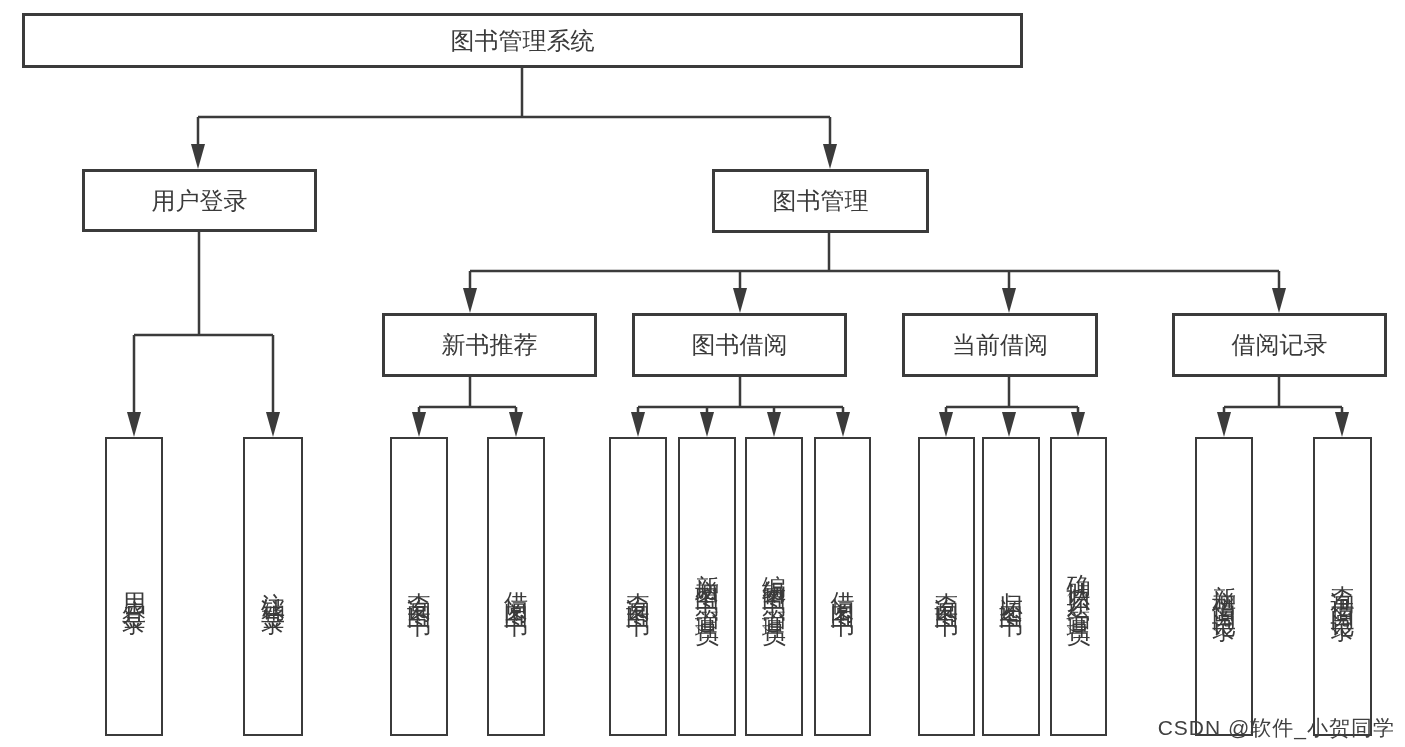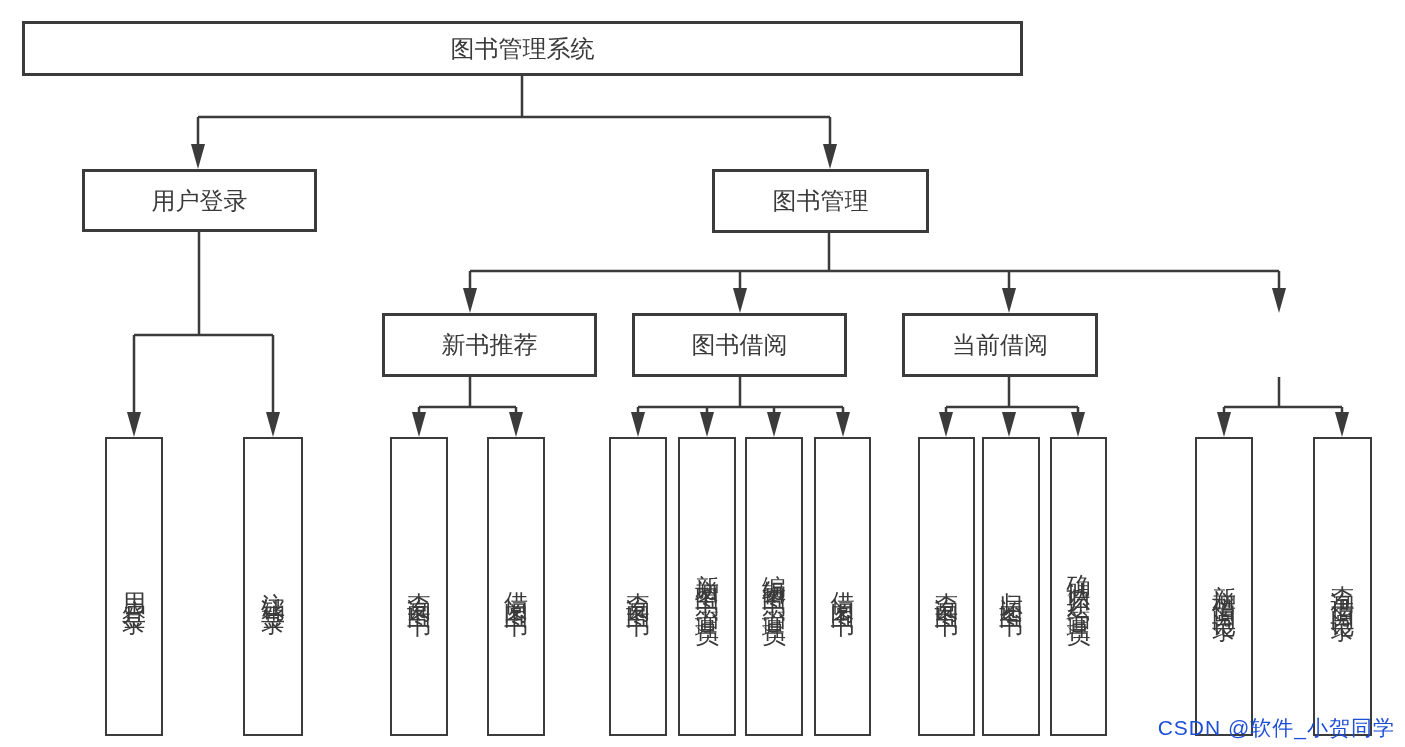--- a/index.html
+++ b/index.html
@@ -28,37 +28,37 @@
     background: #ffffff;
     border: 2.5px solid #3b3b3b;
     display: flex;
     align-items: center;
     justify-content: center;
     color: #3a3a3a;
     font-size: 24px;
     line-height: 1;
     text-align: center;
   }
-  .node.lv0 { border-width: 3px; margin-top: 8px; }
+  .node.lv0 { border-width: 3px; }
   .node.lv1 { border-width: 3px; }
   .node.lv2 { border-width: 3px; }
   .node.leaf { border-width: 2.5px; }
   .vtext {
     writing-mode: vertical-rl;
     text-orientation: mixed;
     letter-spacing: 7px;
     font-size: 24px;
     color: #3a3a3a;
   }
   .watermark {
     position: absolute;
     right: 10px;
     bottom: 5px;
     font-size: 21px;
-    color: #1d4ed8;
+    color: #404040;
     letter-spacing: 1px;
     white-space: nowrap;
   }
 </style>
 </head>
 <body>
 
 <div class="canvas">
 
   <svg class="connectors" viewBox="0 0 1405 747" xmlns="http://www.w3.org/2000/svg">
@@ -114,20 +114,23 @@
 
   <div class="node lv2" style="left:382px;top:313px;width:215px;height:64px">
     <span>新书推荐</span>
   </div>
   <div class="node lv2" style="left:632px;top:313px;width:215px;height:64px">
     <span>图书借阅</span>
   </div>
   <div class="node lv2" style="left:902px;top:313px;width:196px;height:64px">
     <span>当前借阅</span>
   </div>
+  <div class="node lv2" style="left:1172px;top:313px;width:215px;height:64px">
+    <span>借阅记录</span>
+  </div>
 
   <div class="node leaf" style="left:105px;top:437px;width:58px;height:299px">
     <span class="vtext">用户登录</span>
   </div>
   <div class="node leaf" style="left:243px;top:437px;width:60px;height:299px">
     <span class="vtext">注销登录</span>
   </div>
   <div class="node leaf" style="left:390px;top:437px;width:58px;height:299px">
     <span class="vtext">查询图书</span>
   </div>

